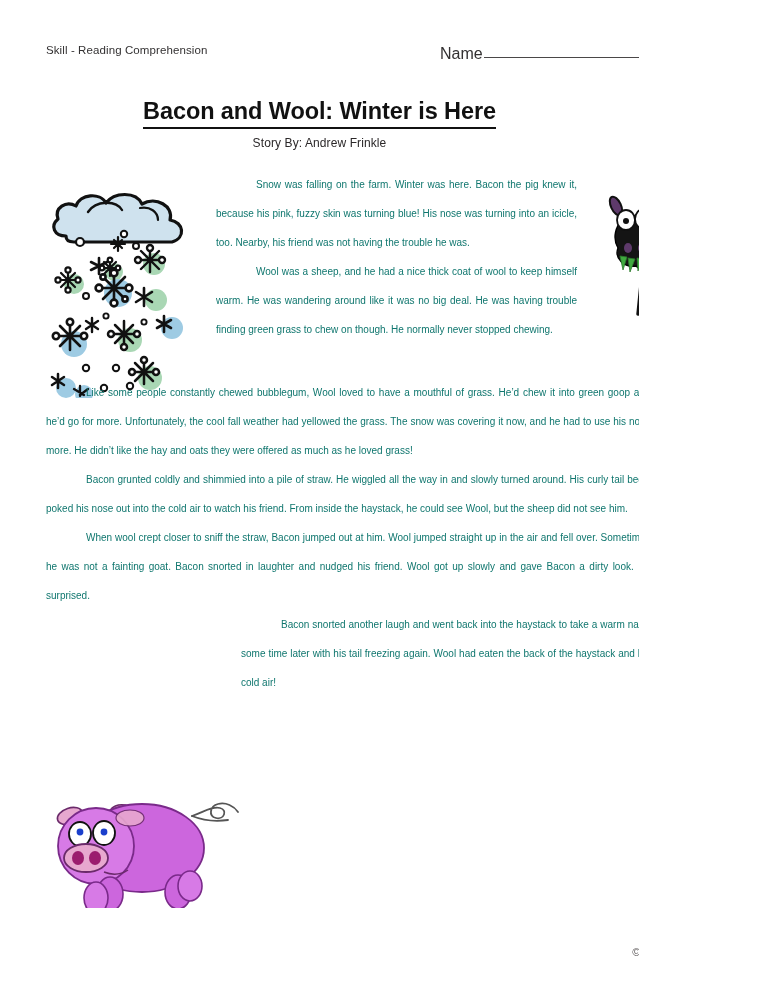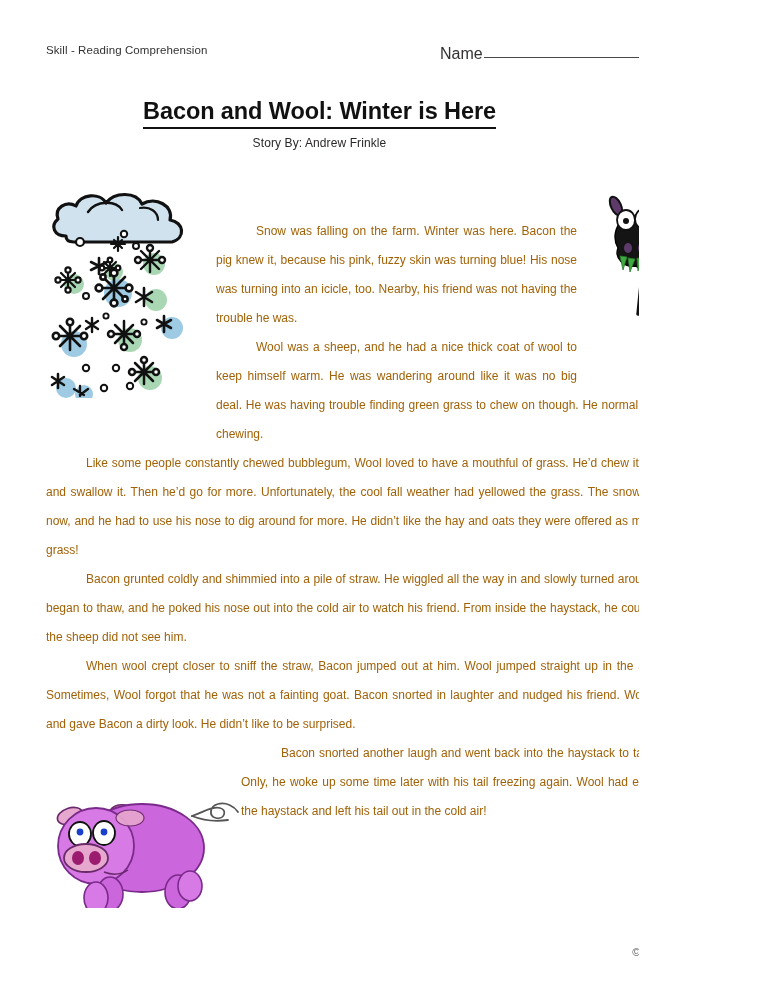--- a/index.html
+++ b/index.html
@@ -83,25 +83,24 @@
     text-align: center;
     letter-spacing: 0.1px;
   }
 
   
   .body-text {
     position: absolute;
     top: 170px;
     left: 46px;
     width: 681px;
-    font-size: 12px;
+    font-size: 10px;
     line-height: 29px;
     text-align: justify;
-    color: #a16207;
-    margin-top: 47px;
+    color: #0f766e;
   }
   .body-text p {
     margin: 0;
     text-indent: 40px;
   }
 
   
   .float-left-snow {
     float: left;
     width: 170px;

